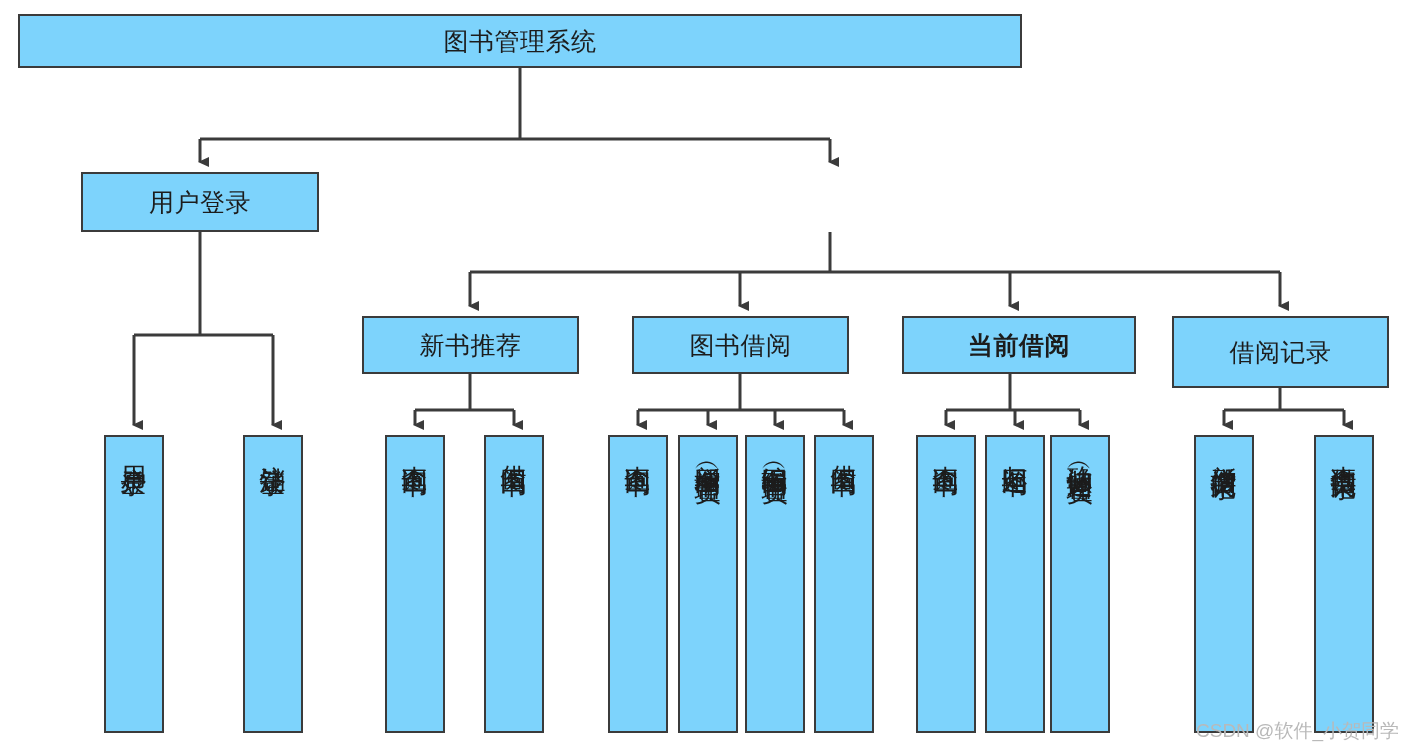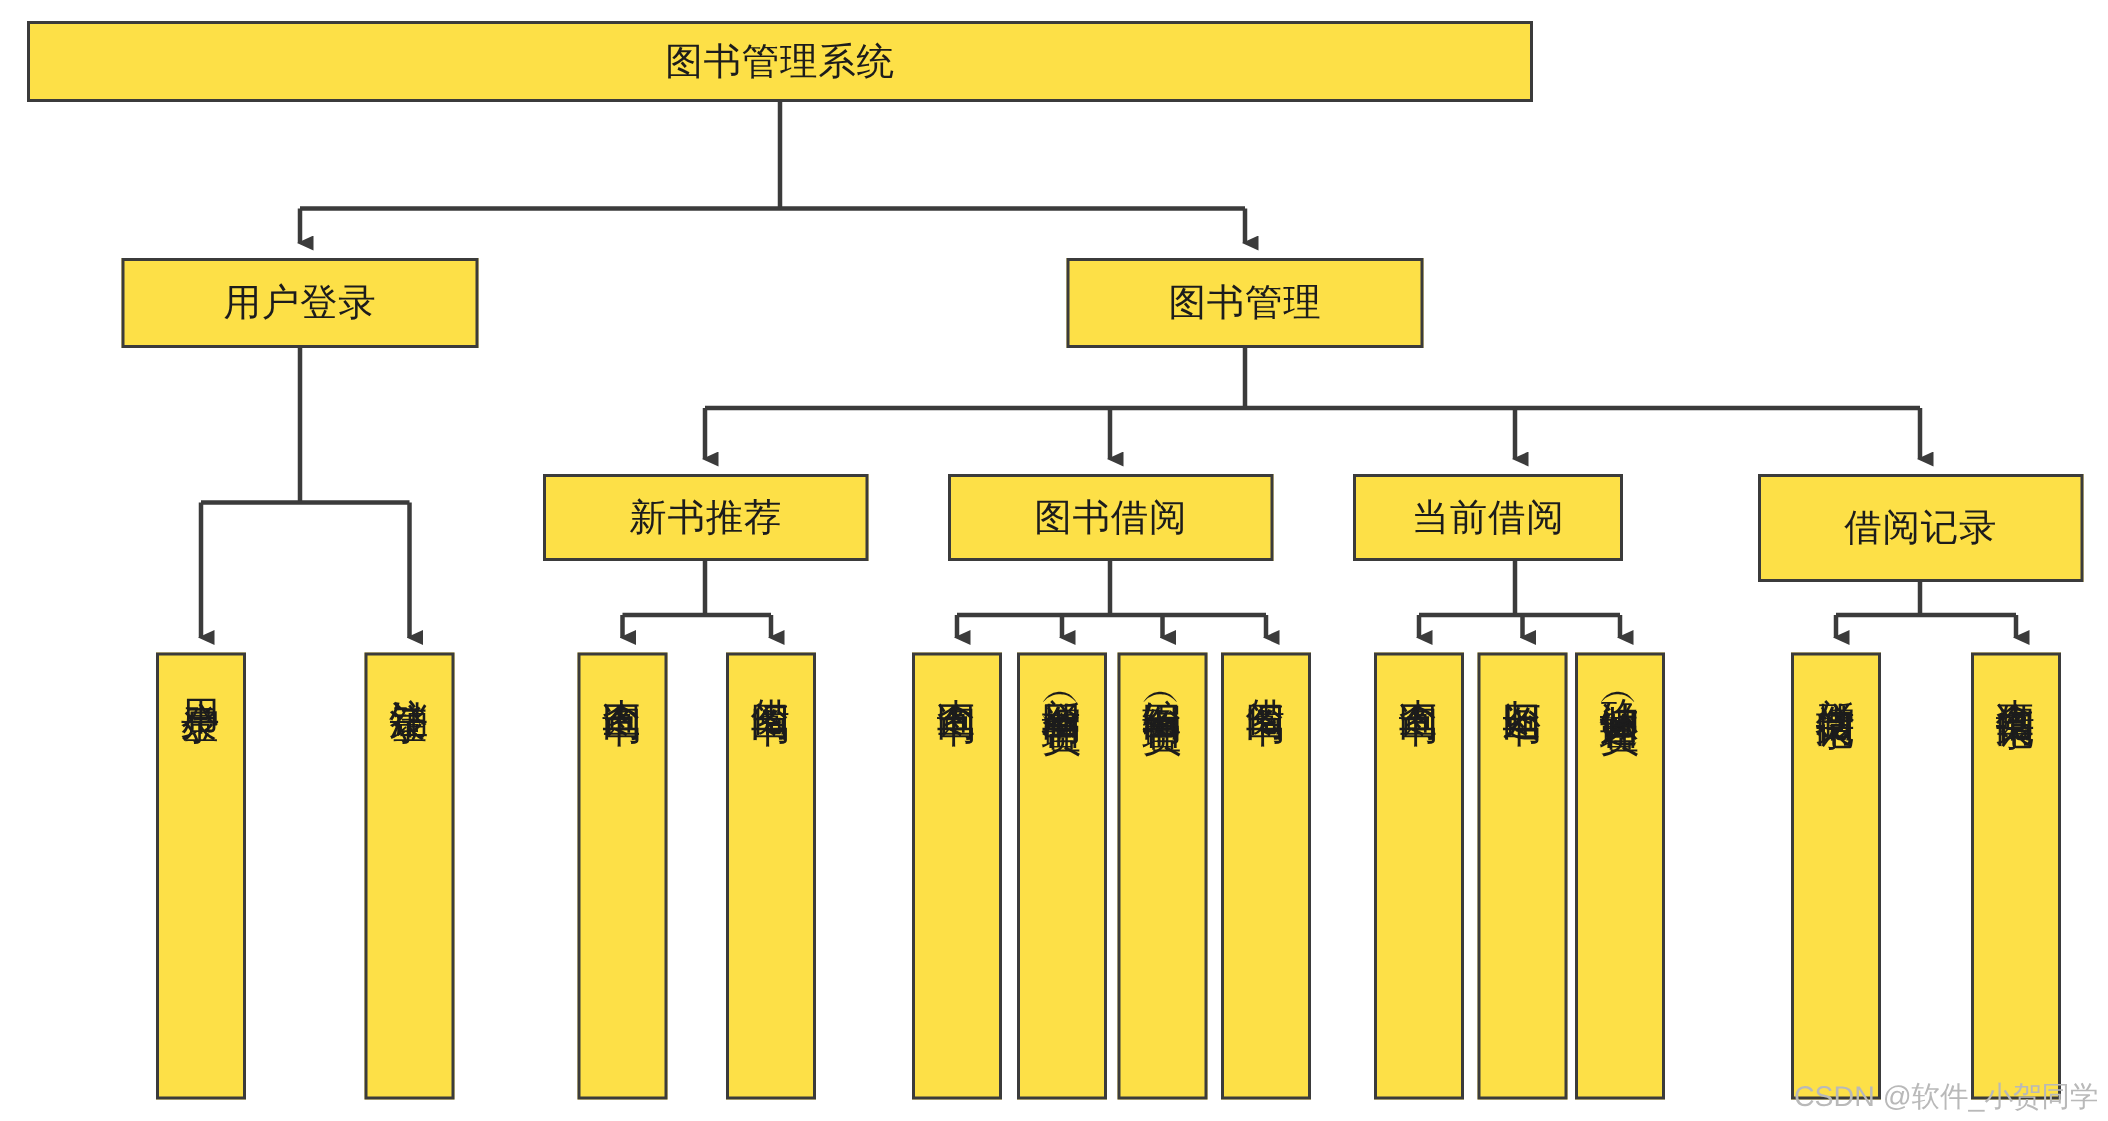--- a/index.html
+++ b/index.html
@@ -10,21 +10,21 @@
     font-family:"Liberation Sans","DejaVu Sans",sans-serif;
     overflow:hidden;
   }
   #diagram{position:relative;width:1405px;height:747px;}
   #wires{position:absolute;left:0;top:0;width:1405px;height:747px;}
 
   .node{
     position:absolute;
     box-sizing:border-box;
     border:2px solid #3b3b3b;
-    background:#fde047;
+    background:#7dd3fc;
     display:flex;
     align-items:center;
     justify-content:center;
     color:#1c1c1c;
   }
   .node .lbl{
     display:block;
     text-align:center;
     line-height:1.08;
     letter-spacing:0.5px;
@@ -108,31 +108,28 @@
     </g>
   </svg>
 
   <div class="node root horiz" id="n-root" style="left: 18px; top: 14px; width: 1004px; height: 54px;">
     <span class="lbl">图书管理系统</span>
   </div>
 
   <div class="node horiz" id="n-l2-0" style="left: 81px; top: 172px; width: 238px; height: 60px;">
     <span class="lbl">用户登录</span>
   </div>
-  <div class="node horiz" id="n-l2-1" style="left: 711px; top: 172px; width: 238px; height: 60px;">
-    <span class="lbl">图书管理</span>
-  </div>
 
   <div class="node horiz" id="n-l3-1" style="left: 632px; top: 316px; width: 217px; height: 58px;">
     <span class="lbl">图书借阅</span>
   </div>
   <div class="node horiz" id="n-l3-0" style="left: 362px; top: 316px; width: 217px; height: 58px;">
     <span class="lbl">新书推荐</span>
   </div>
-  <div class="node horiz" id="n-l3-2" style="left: 902px; top: 316px; width: 180px; height: 58px;">
+  <div class="node horiz" id="n-l3-2" style="left: 902px; top: 316px; width: 234px; height: 58px; font-weight: bold;">
     <span class="lbl">当前借阅</span>
   </div>
   <div class="node horiz" id="n-l3-3" style="left: 1172px; top: 316px; width: 217px; height: 72px;">
     <span class="lbl">借阅记录</span>
   </div>
 
   <div class="node vert" id="n-lf-0" style="left: 104px; top: 435px; width: 60px; height: 298px;">
     <span class="lbl">用户登录</span>
   </div>
   <div class="node vert" id="n-lf-1" style="left: 243px; top: 435px; width: 60px; height: 298px;">

